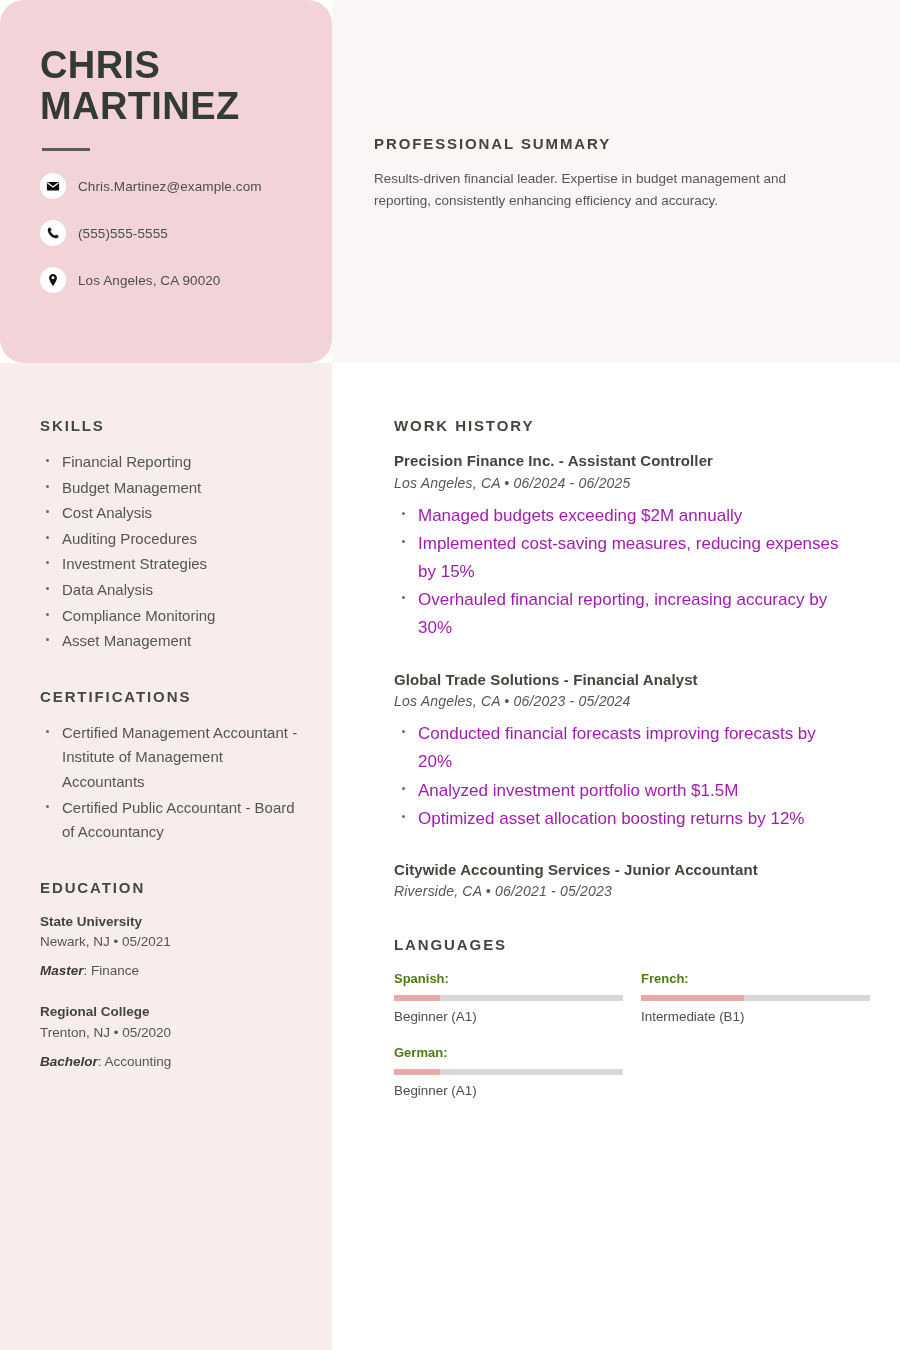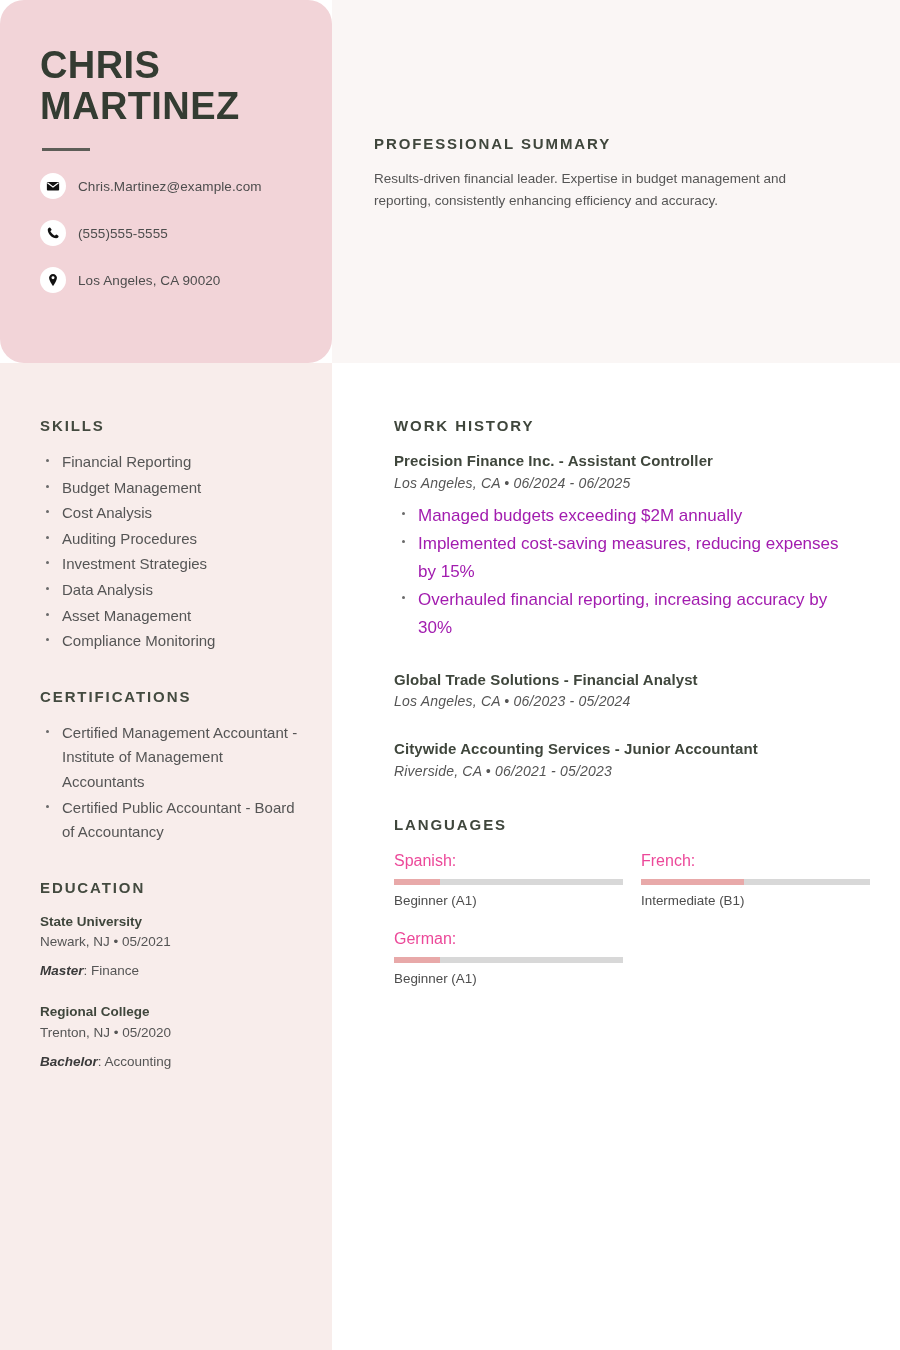--- a/index.html
+++ b/index.html
@@ -199,24 +199,25 @@
   .lang-grid {
     display: grid;
     grid-template-columns: 247px 247px;
     column-gap: 0px;
     row-gap: 16px;
   }
 
   .lang-item { width: 230px; }
 
   .lang-name {
-    font-size: 16px;
-    color: #ec4899;
+    font-size: 13px;
+    color: #4d7c0f;
     line-height: 1.5;
     margin-bottom: 6px;
+    font-weight: bold;
   }
 
   .lang-track {
     position: relative;
     width: 229px;
     height: 6px;
     background: #d8d8d8;
     margin-bottom: 6px;
   }
 
@@ -290,22 +291,22 @@
 
     <div class="block">
       <div class="sec-heading">SKILLS</div>
       <ul class="bullets">
         <li>Financial Reporting</li>
         <li>Budget Management</li>
         <li>Cost Analysis</li>
         <li>Auditing Procedures</li>
         <li>Investment Strategies</li>
         <li>Data Analysis</li>
+        <li>Compliance Monitoring</li>
         <li>Asset Management</li>
-        <li>Compliance Monitoring</li>
       </ul>
     </div>
 
     <div class="block">
       <div class="sec-heading">CERTIFICATIONS</div>
       <ul class="bullets">
         <li>Certified Management Accountant - Institute of Management Accountants</li>
         <li>Certified Public Accountant - Board of Accountancy</li>
       </ul>
     </div>
@@ -339,20 +340,25 @@
       <ul class="job-bullets">
         <li>Managed budgets exceeding $2M annually</li>
         <li>Implemented cost-saving measures, reducing expenses by 15%</li>
         <li>Overhauled financial reporting, increasing accuracy by 30%</li>
       </ul>
     </div>
 
     <div class="job">
       <div class="job-title">Global Trade Solutions - Financial Analyst</div>
       <div class="job-meta">Los Angeles, CA  •  06/2023 - 05/2024</div>
+      <ul class="job-bullets">
+        <li>Conducted financial forecasts improving forecasts by 20%</li>
+        <li>Analyzed investment portfolio worth $1.5M</li>
+        <li>Optimized asset allocation boosting returns by 12%</li>
+      </ul>
     </div>
 
     <div class="job">
       <div class="job-title">Citywide Accounting Services - Junior Accountant</div>
       <div class="job-meta">Riverside, CA  •  06/2021 - 05/2023</div>
     </div>
 
     <div class="lang-section">
       <div class="sec-heading right-col">LANGUAGES</div>
 

